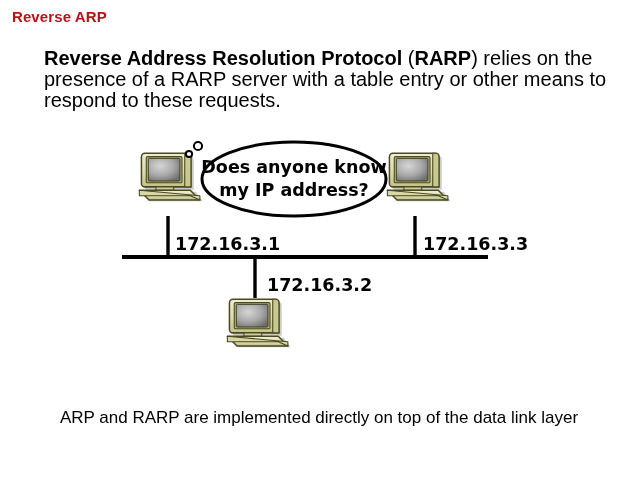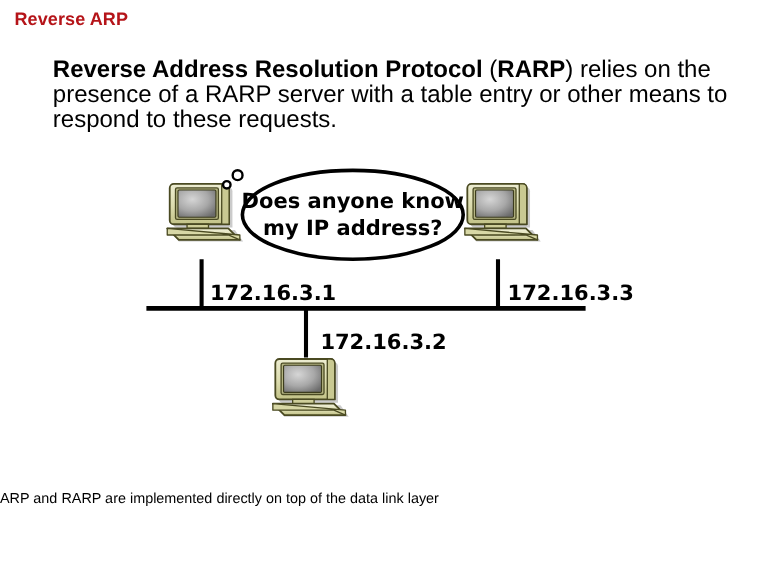--- a/index.html
+++ b/index.html
@@ -54,22 +54,22 @@
     top: 0;
     display: block;
   }
 
   
   #bottom-caption {
     position: absolute;
     left: 0;
     top: 408px;
     width: 638px;
-    text-align: left;
-    font-size: 12px;
+    text-align: center;
+    font-size: 17px;
     color: #000000;
   }
 </style>
 </head>
 <body>
 
 <div id="slide-title">Reverse ARP</div>
 
 <div id="body-paragraph"><span class="b">Reverse Address Resolution Protocol</span><span> (</span><span class="b">RARP</span><span>) relies on the presence of a RARP server with a table entry or other means to respond to these requests.</span></div>
 

